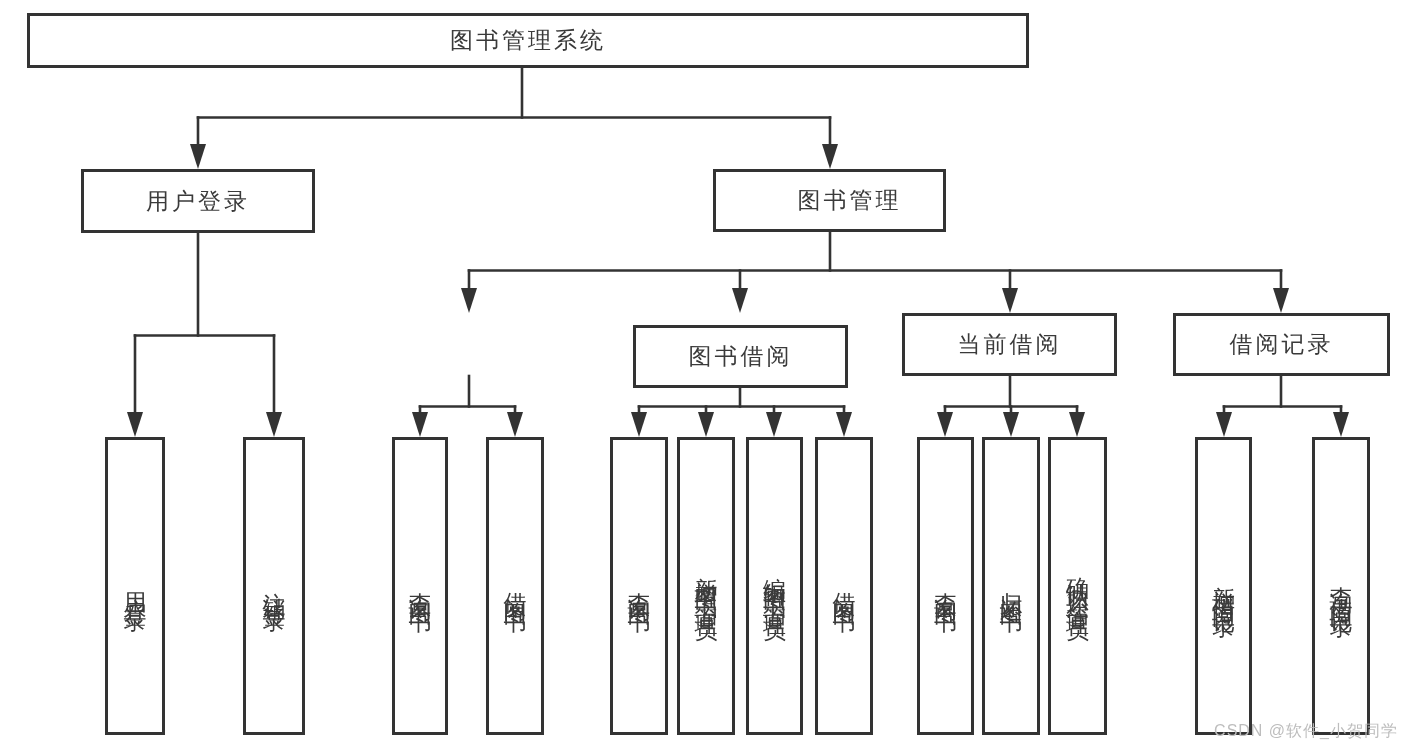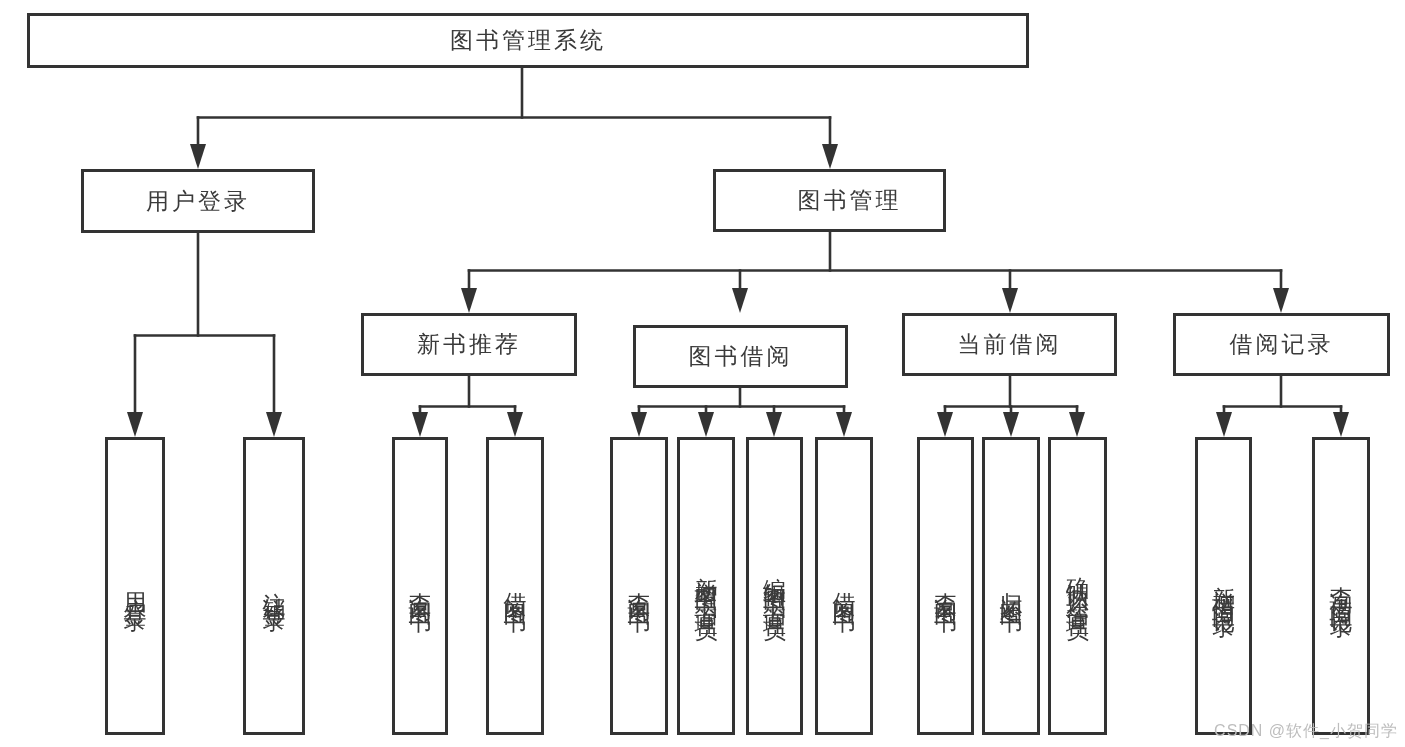--- a/index.html
+++ b/index.html
@@ -143,23 +143,20 @@
     <span class="h-label">图书管理系统</span>
   </div>
 
   <div class="box" style="left:81px; top:169px; width:234px; height:64px;">
     <span class="h-label">用户登录</span>
   </div>
   <div class="box" style="left:713px; top:169px; width:233px; height:63px;padding-left:40px;">
     <span class="h-label">图书管理</span>
   </div>
 
-  <div class="box" style="left:361px; top:313px; width:216px; height:63px;">
-    <span class="h-label">新书推荐</span>
-  </div>
   <div class="box" style="left:633px; top:313px; width:215px; height:63px;margin-top:12px;">
     <span class="h-label">图书借阅</span>
   </div>
   <div class="box" style="left:1173px; top:313px; width:217px; height:63px;">
     <span class="h-label">借阅记录</span>
   </div>
   <div class="box" style="left:902px; top:313px; width:215px; height:63px;">
     <span class="h-label">当前借阅</span>
   </div>
 

